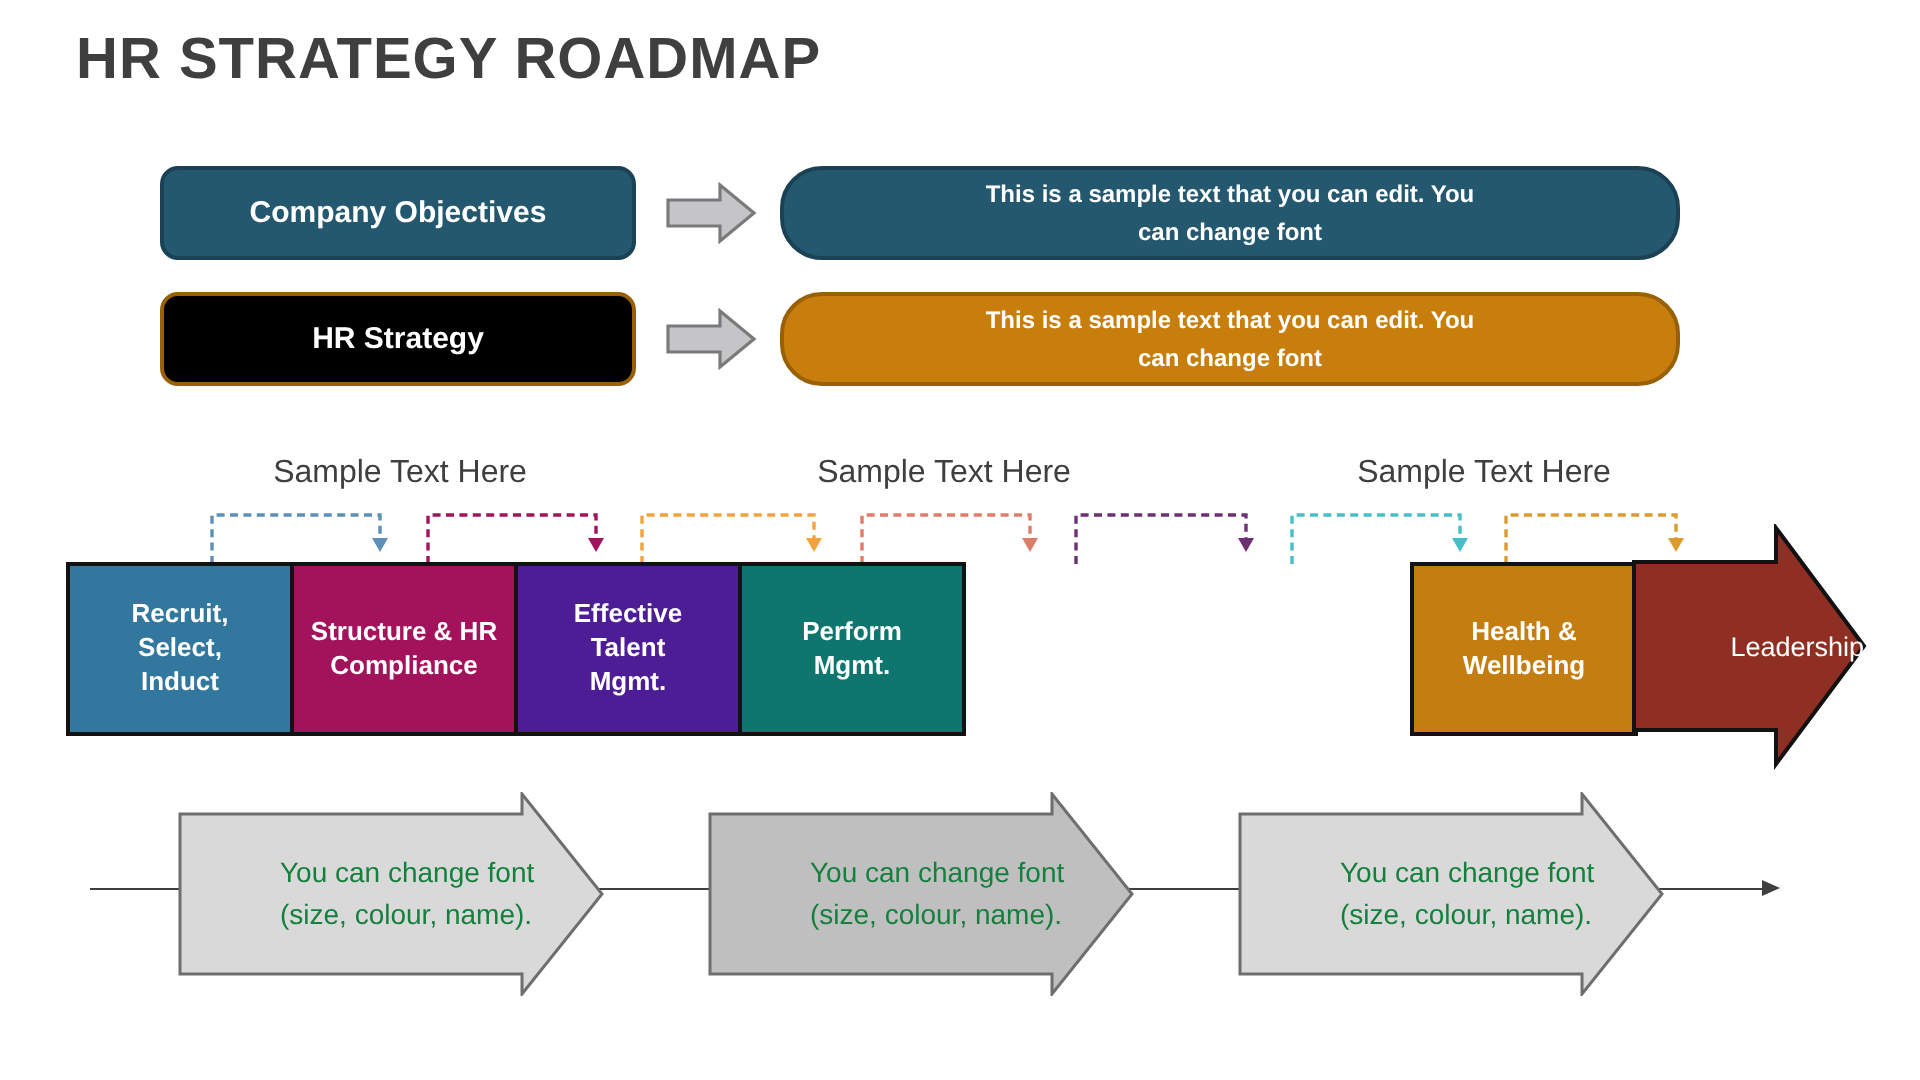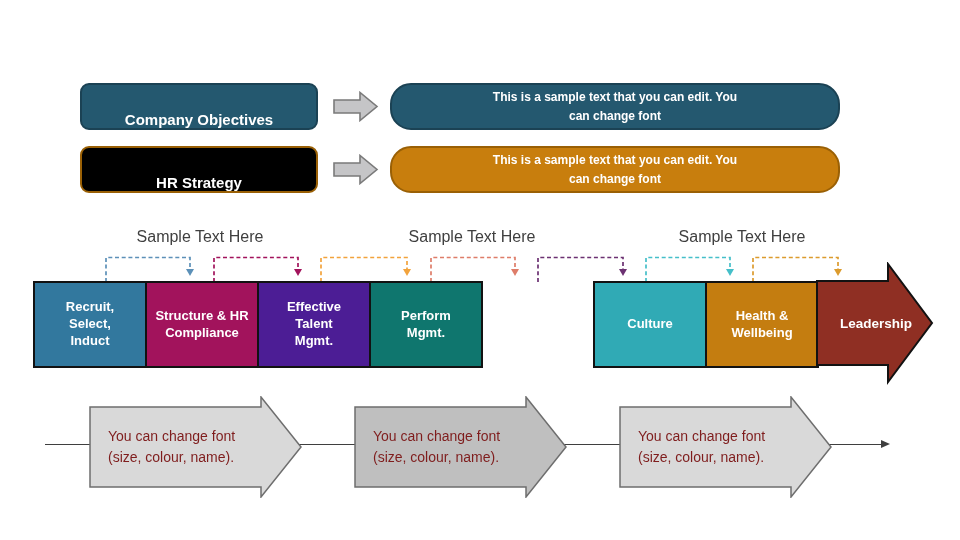--- a/index.html
+++ b/index.html
@@ -7,21 +7,21 @@
     position:relative;width:960px;height:540px;background:#ffffff;
     font-family:"Liberation Sans",sans-serif;overflow:hidden;margin:0 auto;
   }
   .title{
     position:absolute;left:38px;top:14px;margin:0;
     font-size:29px;font-weight:bold;letter-spacing:.5px;color:#3F3F3F;
   }
   .pill{
     position:absolute;left:80px;width:238px;height:47px;border-radius:9px;
     border:2px solid transparent;box-sizing:border-box;
-    display:flex;align-items:flex-end;justify-content:center;
+    display:flex;align-items:center;justify-content:center;
     color:#fff;font-size:15px;font-weight:bold;
   }
   .desc{
     position:absolute;left:390px;width:450px;height:47px;border-radius:21px;
     border:2px solid transparent;box-sizing:border-box;
     display:flex;align-items:center;justify-content:center;text-align:center;
     color:#fff;font-size:12px;font-weight:bold;line-height:1.55;
   }
   .row-top{top:83px}
   .row-bot{top:146px}
@@ -34,39 +34,40 @@
   }
   .bracket{position:absolute;top:256px}
   .seg{
     position:absolute;top:281px;height:87px;width:114px;box-sizing:border-box;
     border:2px solid #121212;display:flex;align-items:center;justify-content:center;
     text-align:center;color:#fff;font-size:13px;font-weight:bold;line-height:1.3;
   }
   .preline{white-space:pre-line}
   .lead-svg{position:absolute;left:815px;top:262px}
   .lead-label{
-    position:absolute;left:820px;top:316px;width:112px;text-align:center;
-    color:#fff;font-size:13.5px;font-weight:bold;
+    position:absolute;left:820px;top:316px;width:112px;text-align:right;
+    color:#fff;font-size:13.5px;font-weight:normal;
   }
   .timeline{position:absolute;left:45px;top:444px;width:838px;border-top:1.6px solid #3F3F3F}
   .timeline-head{
     position:absolute;left:881px;top:440px;width:0;height:0;
     border-left:9px solid #3F3F3F;border-top:4.5px solid transparent;border-bottom:4.5px solid transparent;
   }
   .chev{position:absolute;top:396px}
   .chev-text{
     position:absolute;top:426px;width:170px;
-    font-size:14px;color:#7f1d1d;line-height:1.5;white-space:pre-line;
+    font-size:14px;color:#15803d;line-height:1.5;white-space:pre-line;margin-left:32px;
   }
 </style>
 </head>
 <body>
 
 <div class="stage">
 
+  <h1 class="title">HR STRATEGY ROADMAP</h1>
 
   <div class="pill row-top rowfill" style="background: rgb(36, 88, 111); border-color: rgb(27, 66, 84);">
     <span>Company Objectives</span>
   </div>
   <svg class="flow-arrow fa-top" viewBox="0 0 46 31">
     <polygon class="fa-shape" points="1,9 27,9 27,1.5 44,15.5 27,29.5 27,22 1,22" fill="#C5C5C7" stroke="#7A7A7A" stroke-width="1.6"></polygon>
   </svg>
   <div class="desc row-top rowfill preline" style="background: rgb(36, 88, 111); border-color: rgb(27, 66, 84);">
     <span class="preline">This is a sample text that you can edit. You
 can change font</span>
@@ -121,21 +122,20 @@
     <div class="seg preline" style="left:33px;background:#32789E">Recruit,
 Select,
 Induct</div>
     <div class="seg preline" style="left:145px;background:#A2135C">Structure &amp; HR
 Compliance</div>
     <div class="seg preline" style="left:257px;background:#4c1d95">Effective
 Talent
 Mgmt.</div>
     <div class="seg preline" style="left:369px;background:#0f766e">Perform
 Mgmt.</div>
-    <div class="seg preline" style="left:593px;background:#30AAB5">Culture</div>
     <div class="seg preline" style="left:705px;background:#C47D10">Health &amp;
 Wellbeing</div>
     <svg class="lead-svg" width="120" height="123" viewBox="0 0 120 123">
     <polygon points="2,19 73,19 73,2 117,61 73,120 73,103 2,103" fill="#8F2F23" stroke="#121212" stroke-width="2"></polygon>
   </svg>
     <div class="lead-label">Leadership</div>
     <svg class="chev" style="left:88px" width="215" height="102" viewBox="0 0 215 102">
       <polygon points="2,11 173,11 173,1 213,51 173,101 173,91 2,91" fill="#D9D9D9" stroke="#6E6E6E" stroke-width="1.5"></polygon>
     </svg>
     <div class="chev-text" style="left:108px">You can change font

